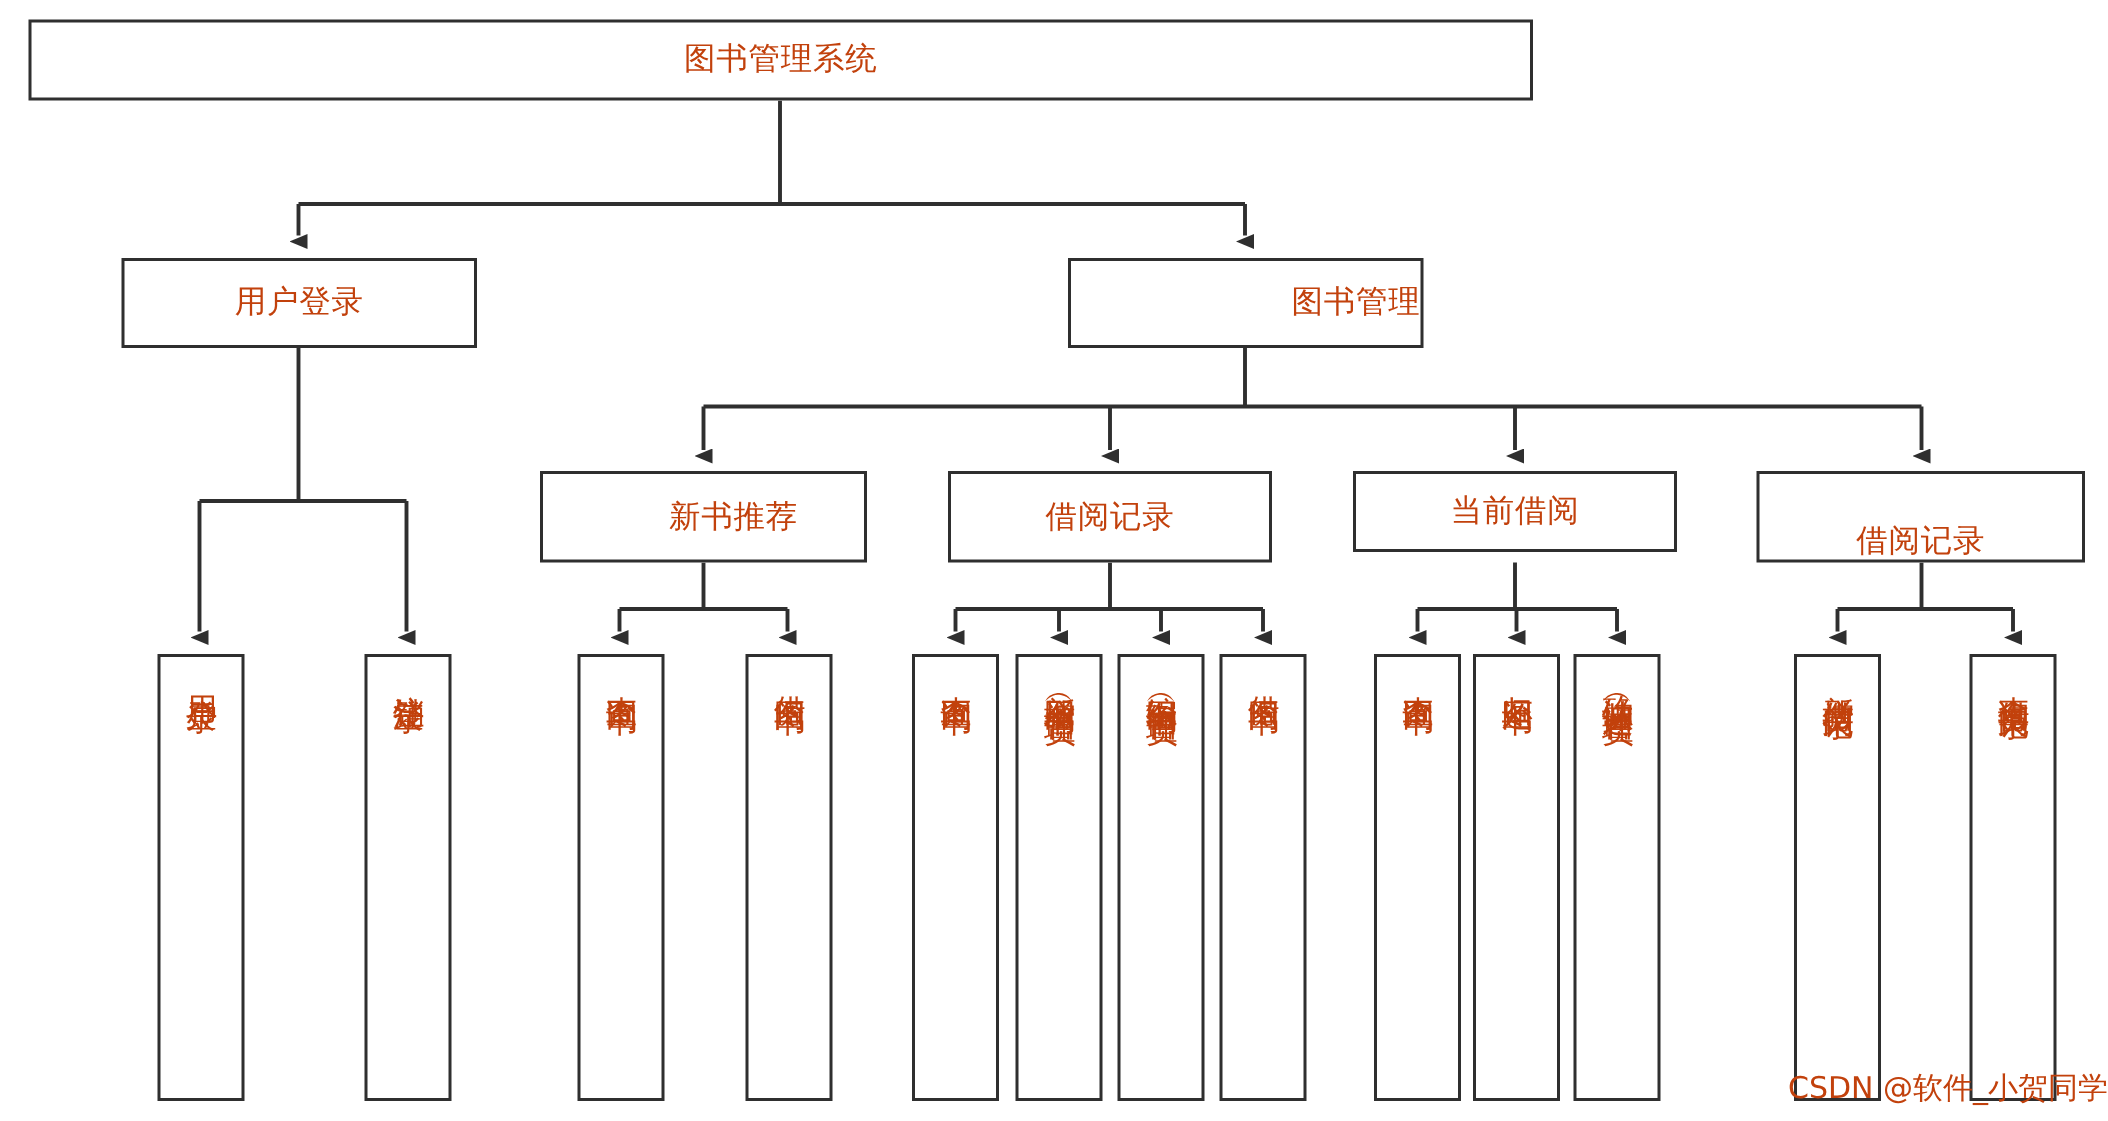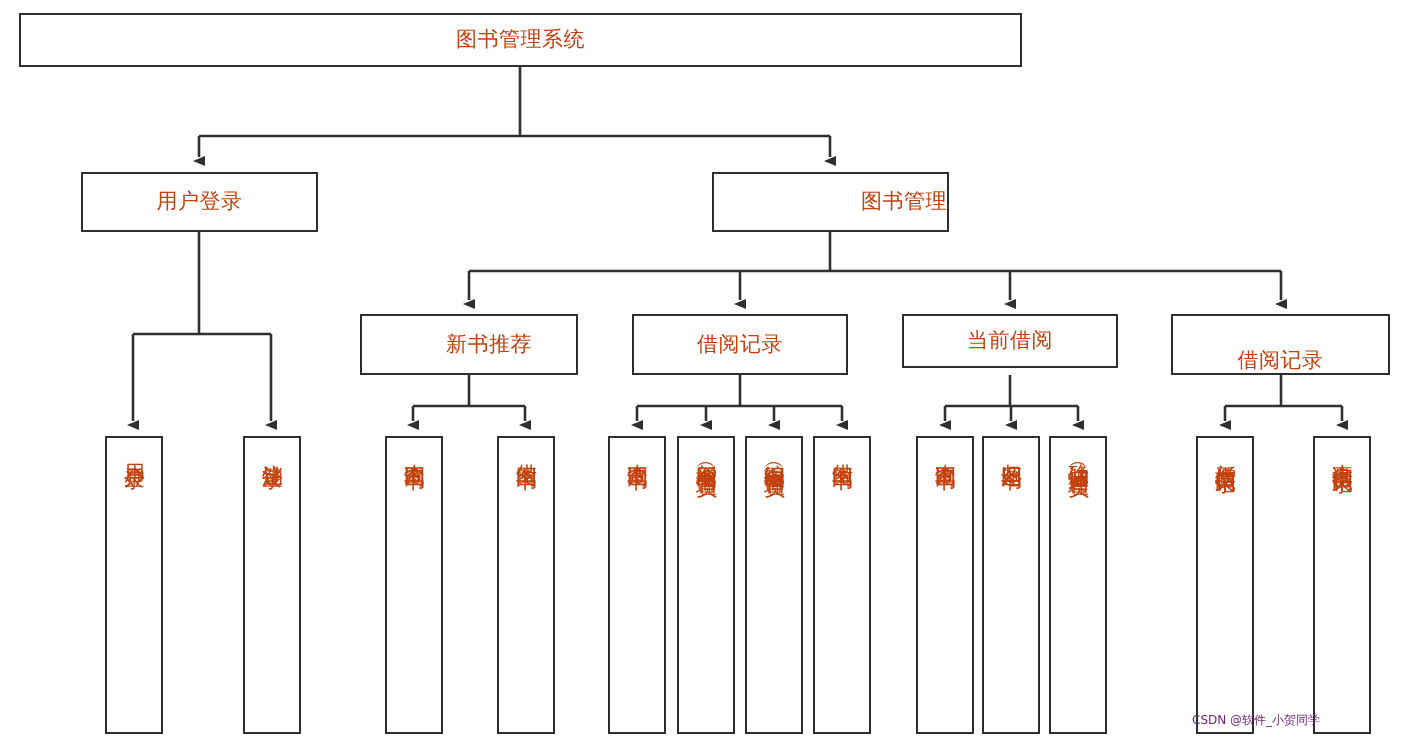--- a/index.html
+++ b/index.html
@@ -39,22 +39,22 @@
     writing-mode:vertical-rl;
     text-orientation:upright;
     font-size:21px;
     line-height:1.0;
     letter-spacing:2px;
     white-space:nowrap;
   }
   .watermark{
     position:absolute;
     left:1192px;top:712px;
-    font-size:12px;
-    color:#701a75;
+    font-size:20px;
+    color:#c2410c;
     white-space:nowrap;
     pointer-events:none;
   }
 </style>
 </head>
 <body>
 
 <div id="stage">
 
   <svg class="wires" viewBox="0 0 1405 747" xmlns="http://www.w3.org/2000/svg">

